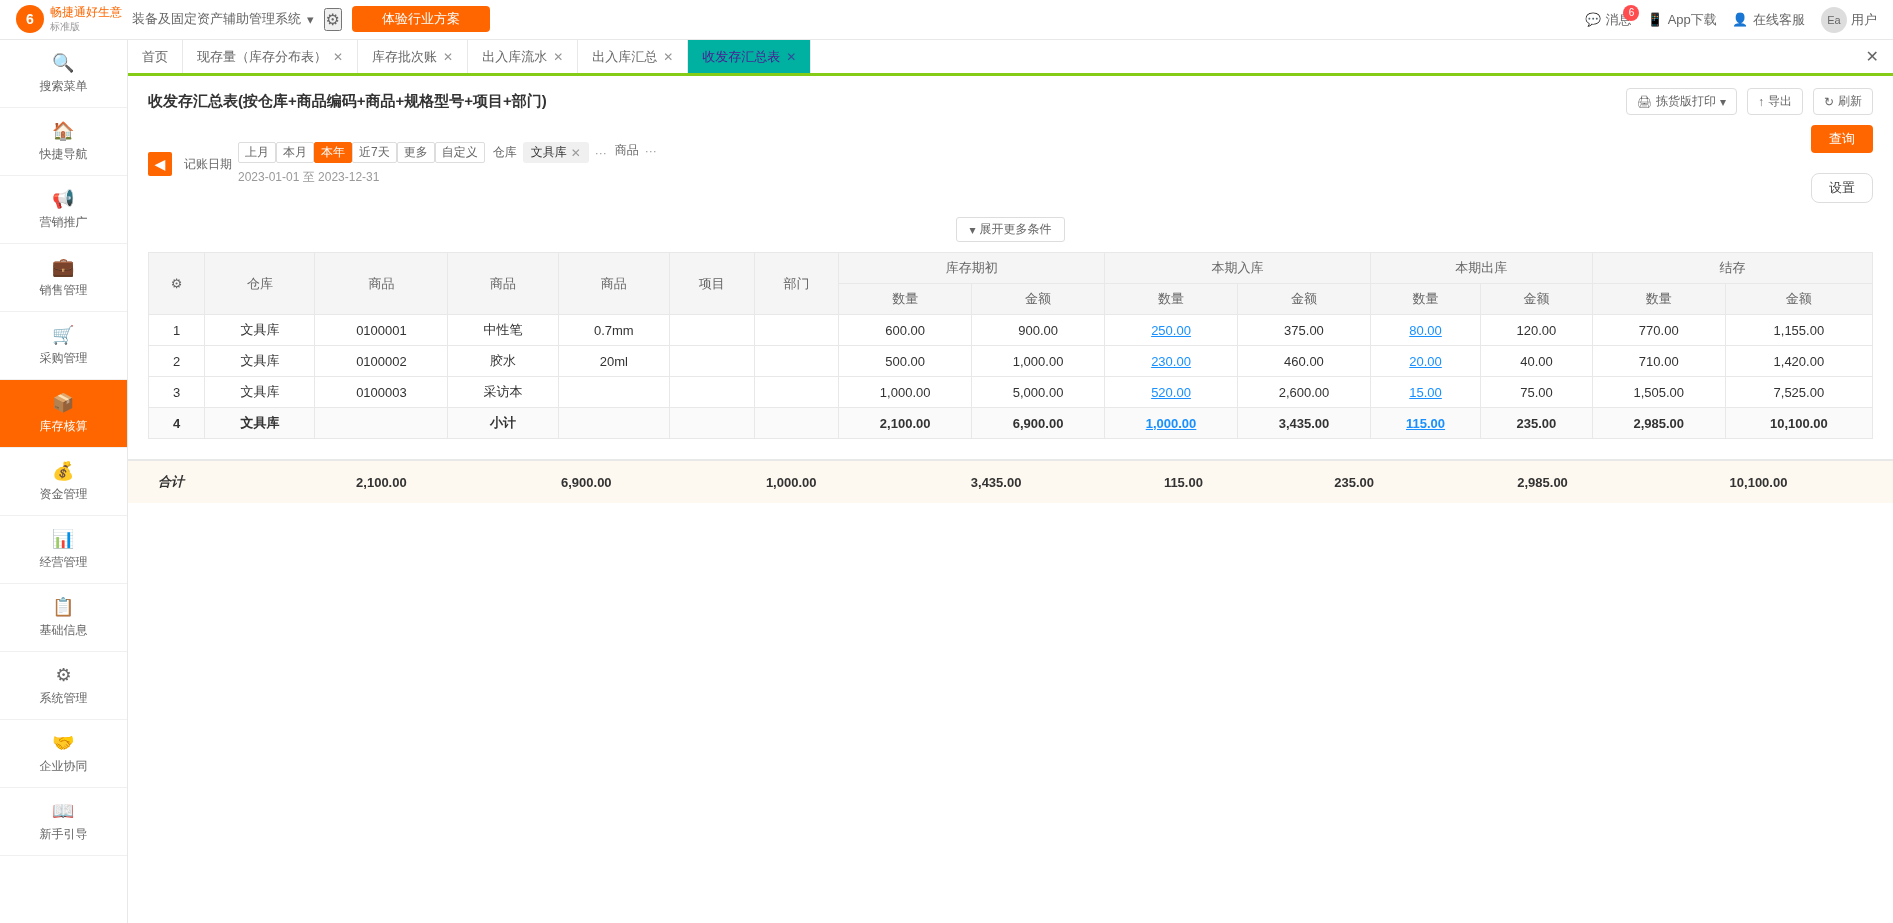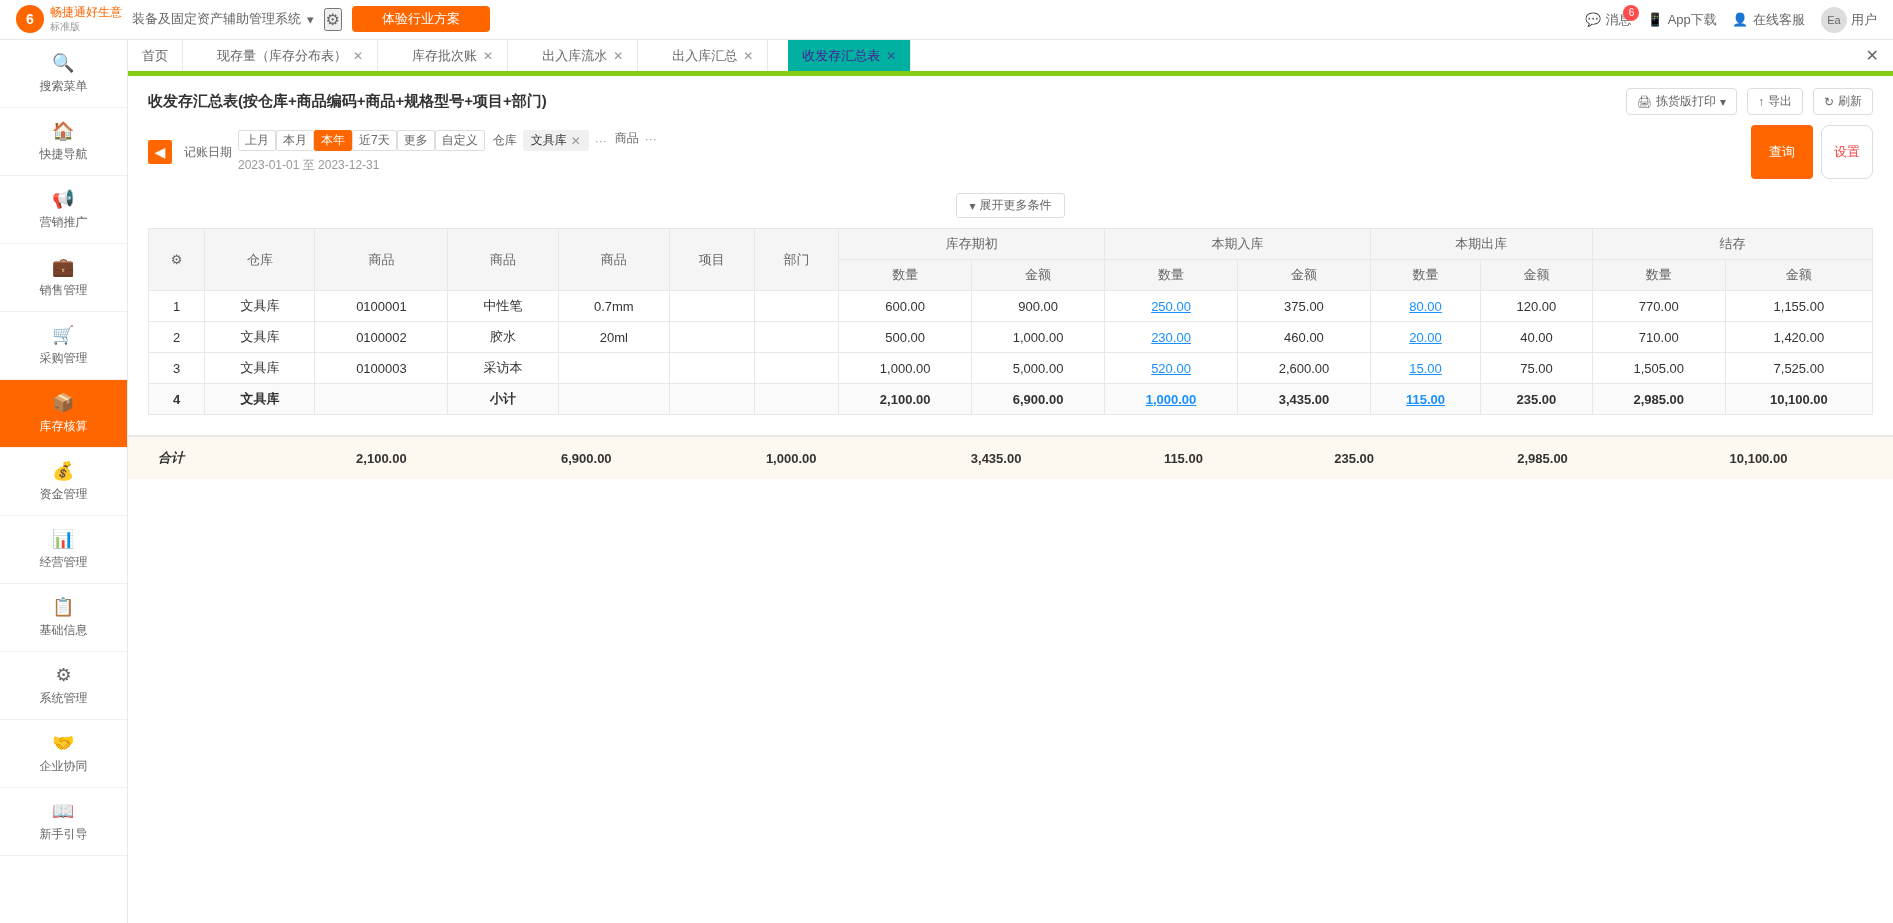--- a/index.html
+++ b/index.html
@@ -32,21 +32,21 @@
     .sidebar-item { display: flex; flex-direction: column; align-items: center; padding: 12px 8px; cursor: pointer; gap: 4px; color: #666; font-size: 12px; border-bottom: 1px solid #f0f0f0; }
     .sidebar-item.active { background: #ff6600; color: #fff; }
     .sidebar-item.active .sidebar-icon { color: #fff; }
     .sidebar-icon { font-size: 18px; }
     .sidebar-label { font-size: 12px; text-align: center; }
 
     
     .content-area { flex: 1; display: flex; flex-direction: column; overflow: hidden; }
 
     
-    .tab-bar { display: flex; align-items: center; background: #fff; border-bottom: 5px solid #84cc16; height: 36px; flex-shrink: 0; padding-left: 0; gap: 20px; }
+    .tab-bar { display: flex; align-items: center; background: #fff; border-bottom: 3px solid #84cc16; height: 36px; flex-shrink: 0; padding-left: 0; }
     .tab-item { display: flex; align-items: center; padding: 0 14px; height: 100%; cursor: pointer; font-size: 13px; color: #666; border-right: 1px solid #e8e8e8; gap: 6px; white-space: nowrap; }
     .tab-item.active { background: #00b0a0; color: #4c1d95; }
     .tab-close { font-size: 12px; color: inherit; opacity: 0.7; }
     .tab-bar-close { margin-left: auto; padding: 0 14px; cursor: pointer; color: #666; font-size: 16px; }
 
     
     .page-content { flex: 1; overflow: auto; background: #f0f2f5; padding: 0; }
     .page-inner { background: #fff; margin: 0; min-height: 100%; }
 
     
@@ -63,22 +63,22 @@
     .filter-label { color: #666; font-size: 12px; white-space: nowrap; }
     .date-shortcuts { display: flex; gap: 4px; flex-direction: column; }
     .date-row1 { display: flex; gap: 0; align-items: center; }
     .date-range { font-size: 12px; color: #999; margin-top: 2px; }
     .date-btn { padding: 1px 6px; border: 1px solid #ddd; border-radius: 2px; cursor: pointer; font-size: 12px; background: #fff; color: #666; }
     .date-btn.active { background: #ff6600; color: #fff; border-color: #ff6600; }
     .warehouse-tag { display: flex; align-items: center; gap: 4px; background: #f0f0f0; border-radius: 3px; padding: 2px 8px; font-size: 12px; }
     .warehouse-tag-close { cursor: pointer; color: #999; }
     .filter-dots { color: #999; font-size: 12px; cursor: pointer; }
     .query-btn { background: #ff6600; color: #fff; border: none; border-radius: 4px; padding: 5px 18px; cursor: pointer; font-size: 13px; }
-    .settings-small-btn { background: #fff; color: #ef4444; border: 1px solid #ddd; border-radius: 8px; padding: 17px 12px; cursor: pointer; font-size: 13px; }
-    .query-settings-group { display: flex; gap: 8px; }
+    .settings-small-btn { background: #fff; color: #404040; border: 1px solid #ddd; border-radius: 8px; padding: 5px 12px; cursor: pointer; font-size: 13px; }
+    .query-settings-group { display: flex; flex-direction: column; gap: 20px; }
 
     
     .expand-bar { padding: 4px 20px 10px; text-align: center; }
     .expand-btn { display: inline-flex; align-items: center; gap: 4px; color: #666; font-size: 12px; cursor: pointer; border: 1px solid #ddd; border-radius: 3px; padding: 3px 12px; background: #fff; }
 
     
     .table-container { padding: 0 20px 20px; }
     .data-table { width: 100%; border-collapse: collapse; font-size: 13px; }
     .data-table th { background: #f5f5f5; border: 1px solid #e8e8e8; padding: 6px 8px; text-align: center; color: #666; font-weight: normal; white-space: nowrap; }
     .data-table td { border: 1px solid #e8e8e8; padding: 6px 8px; text-align: center; color: #333; }

